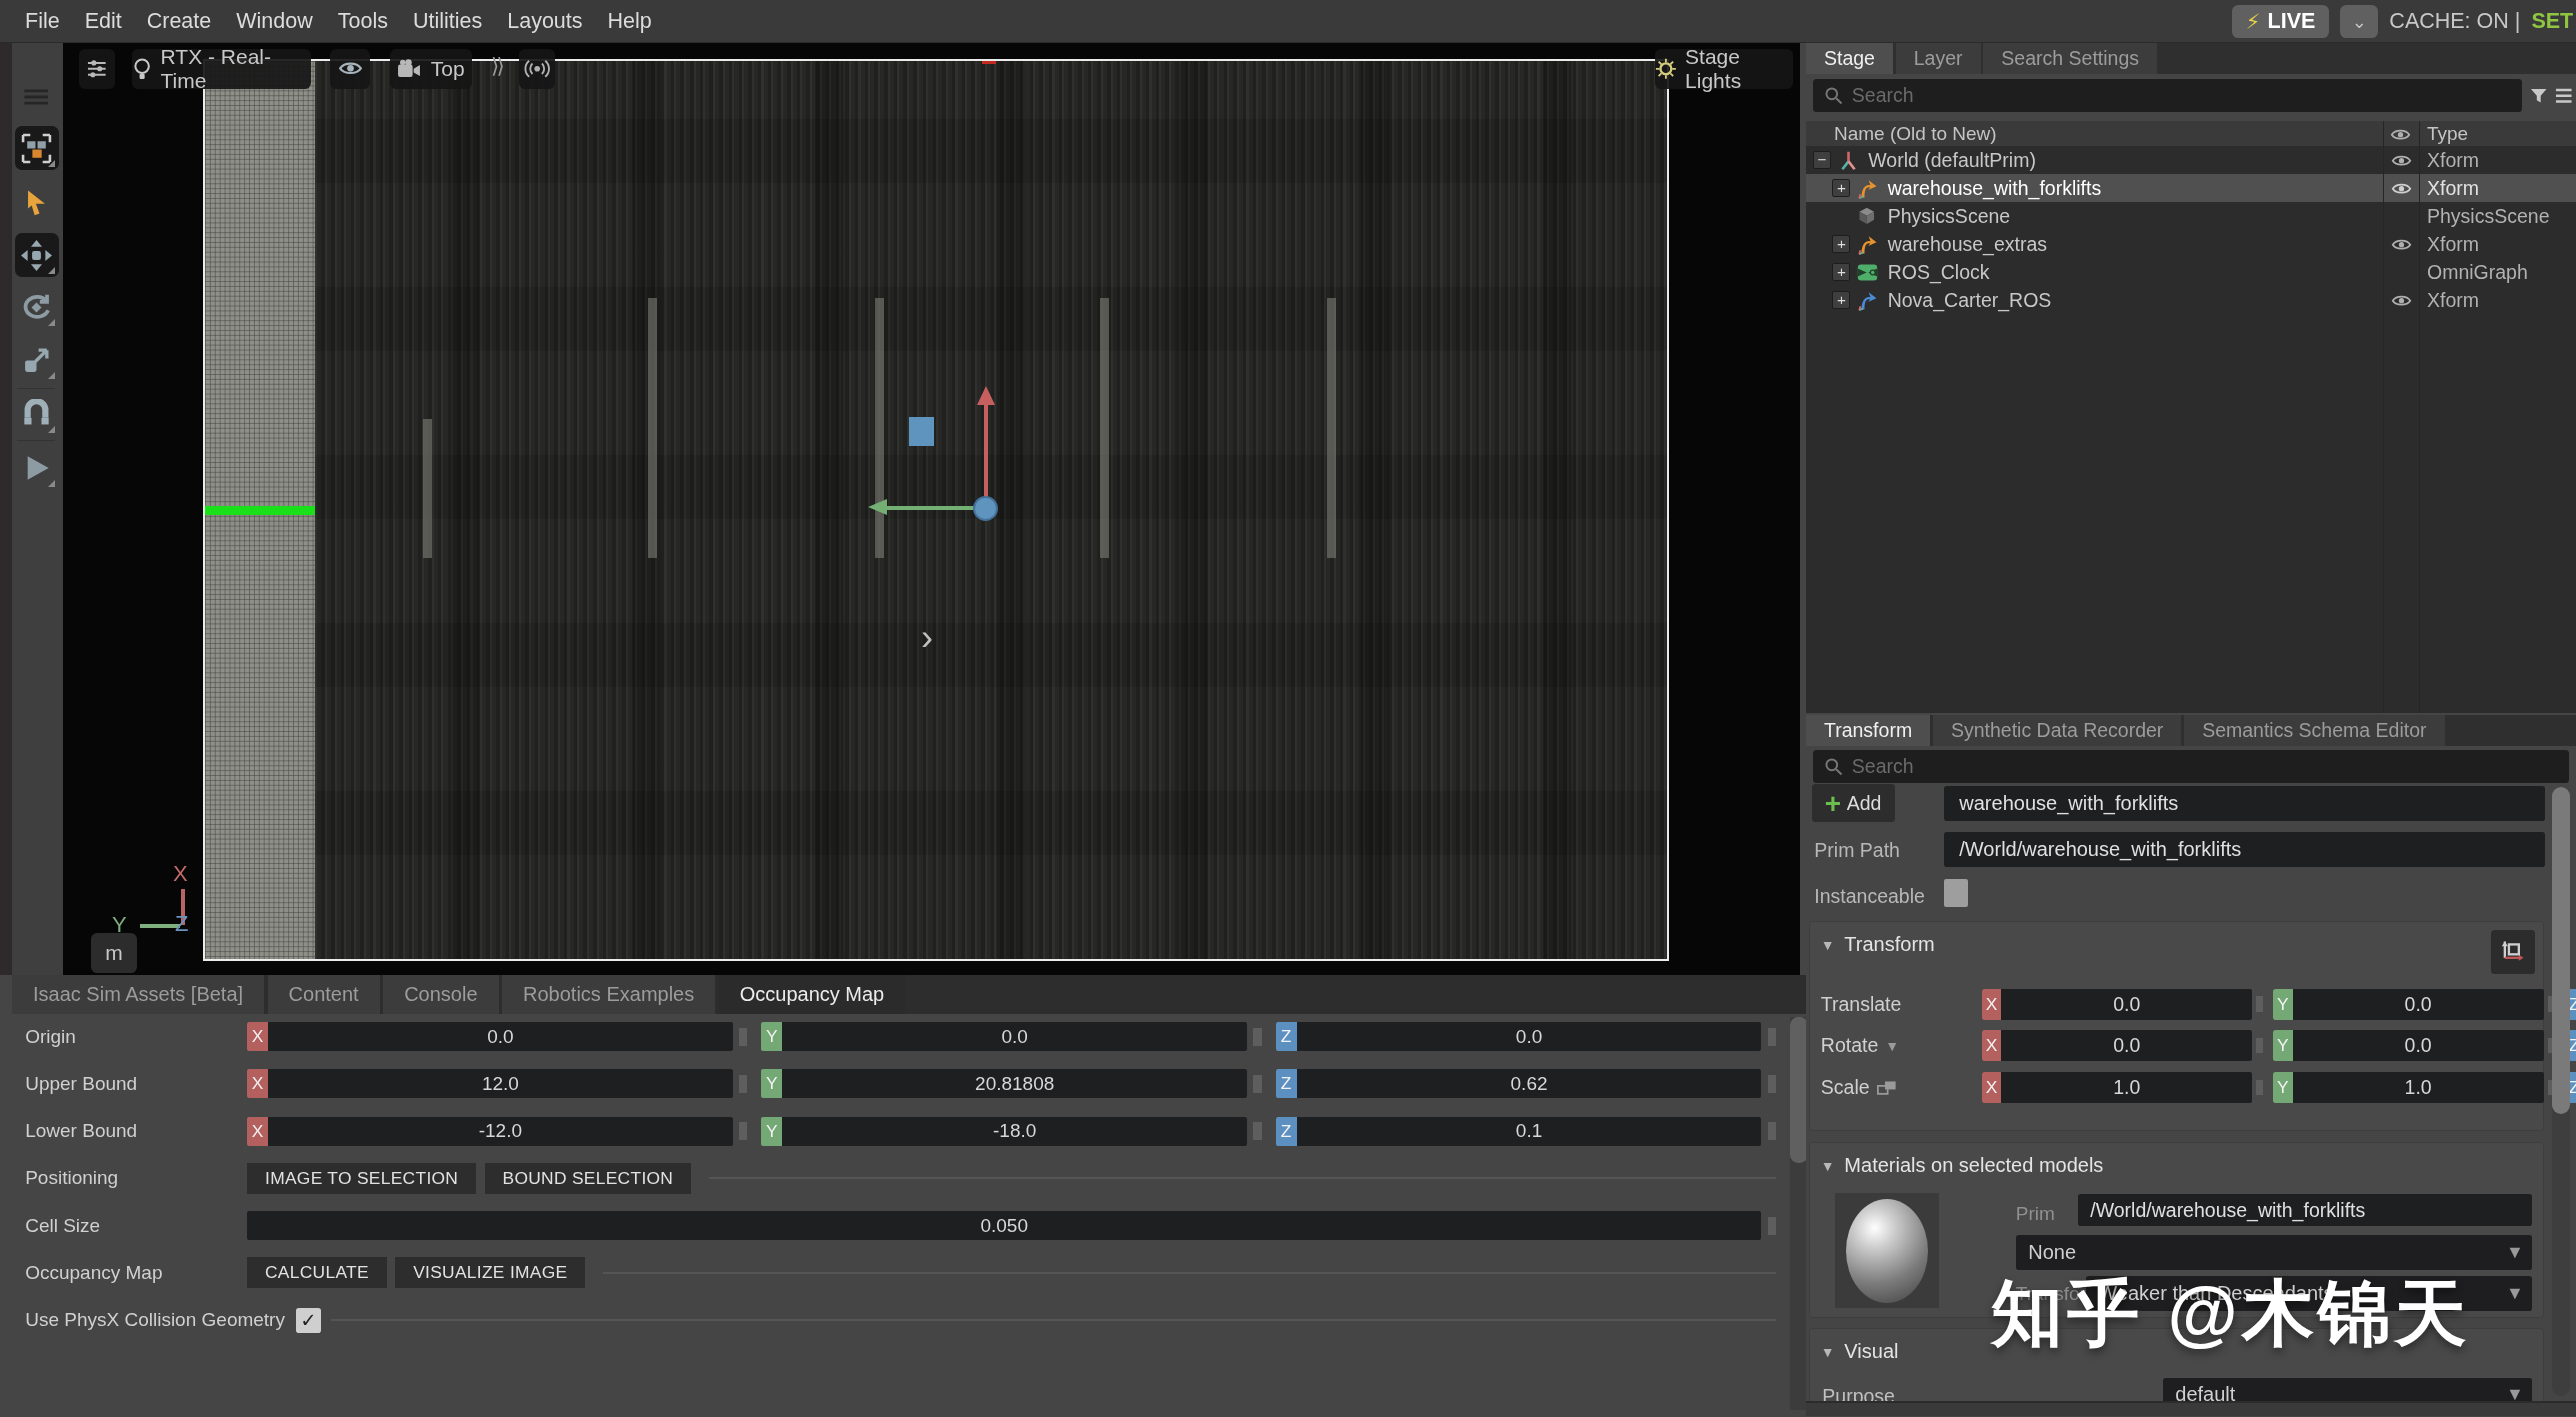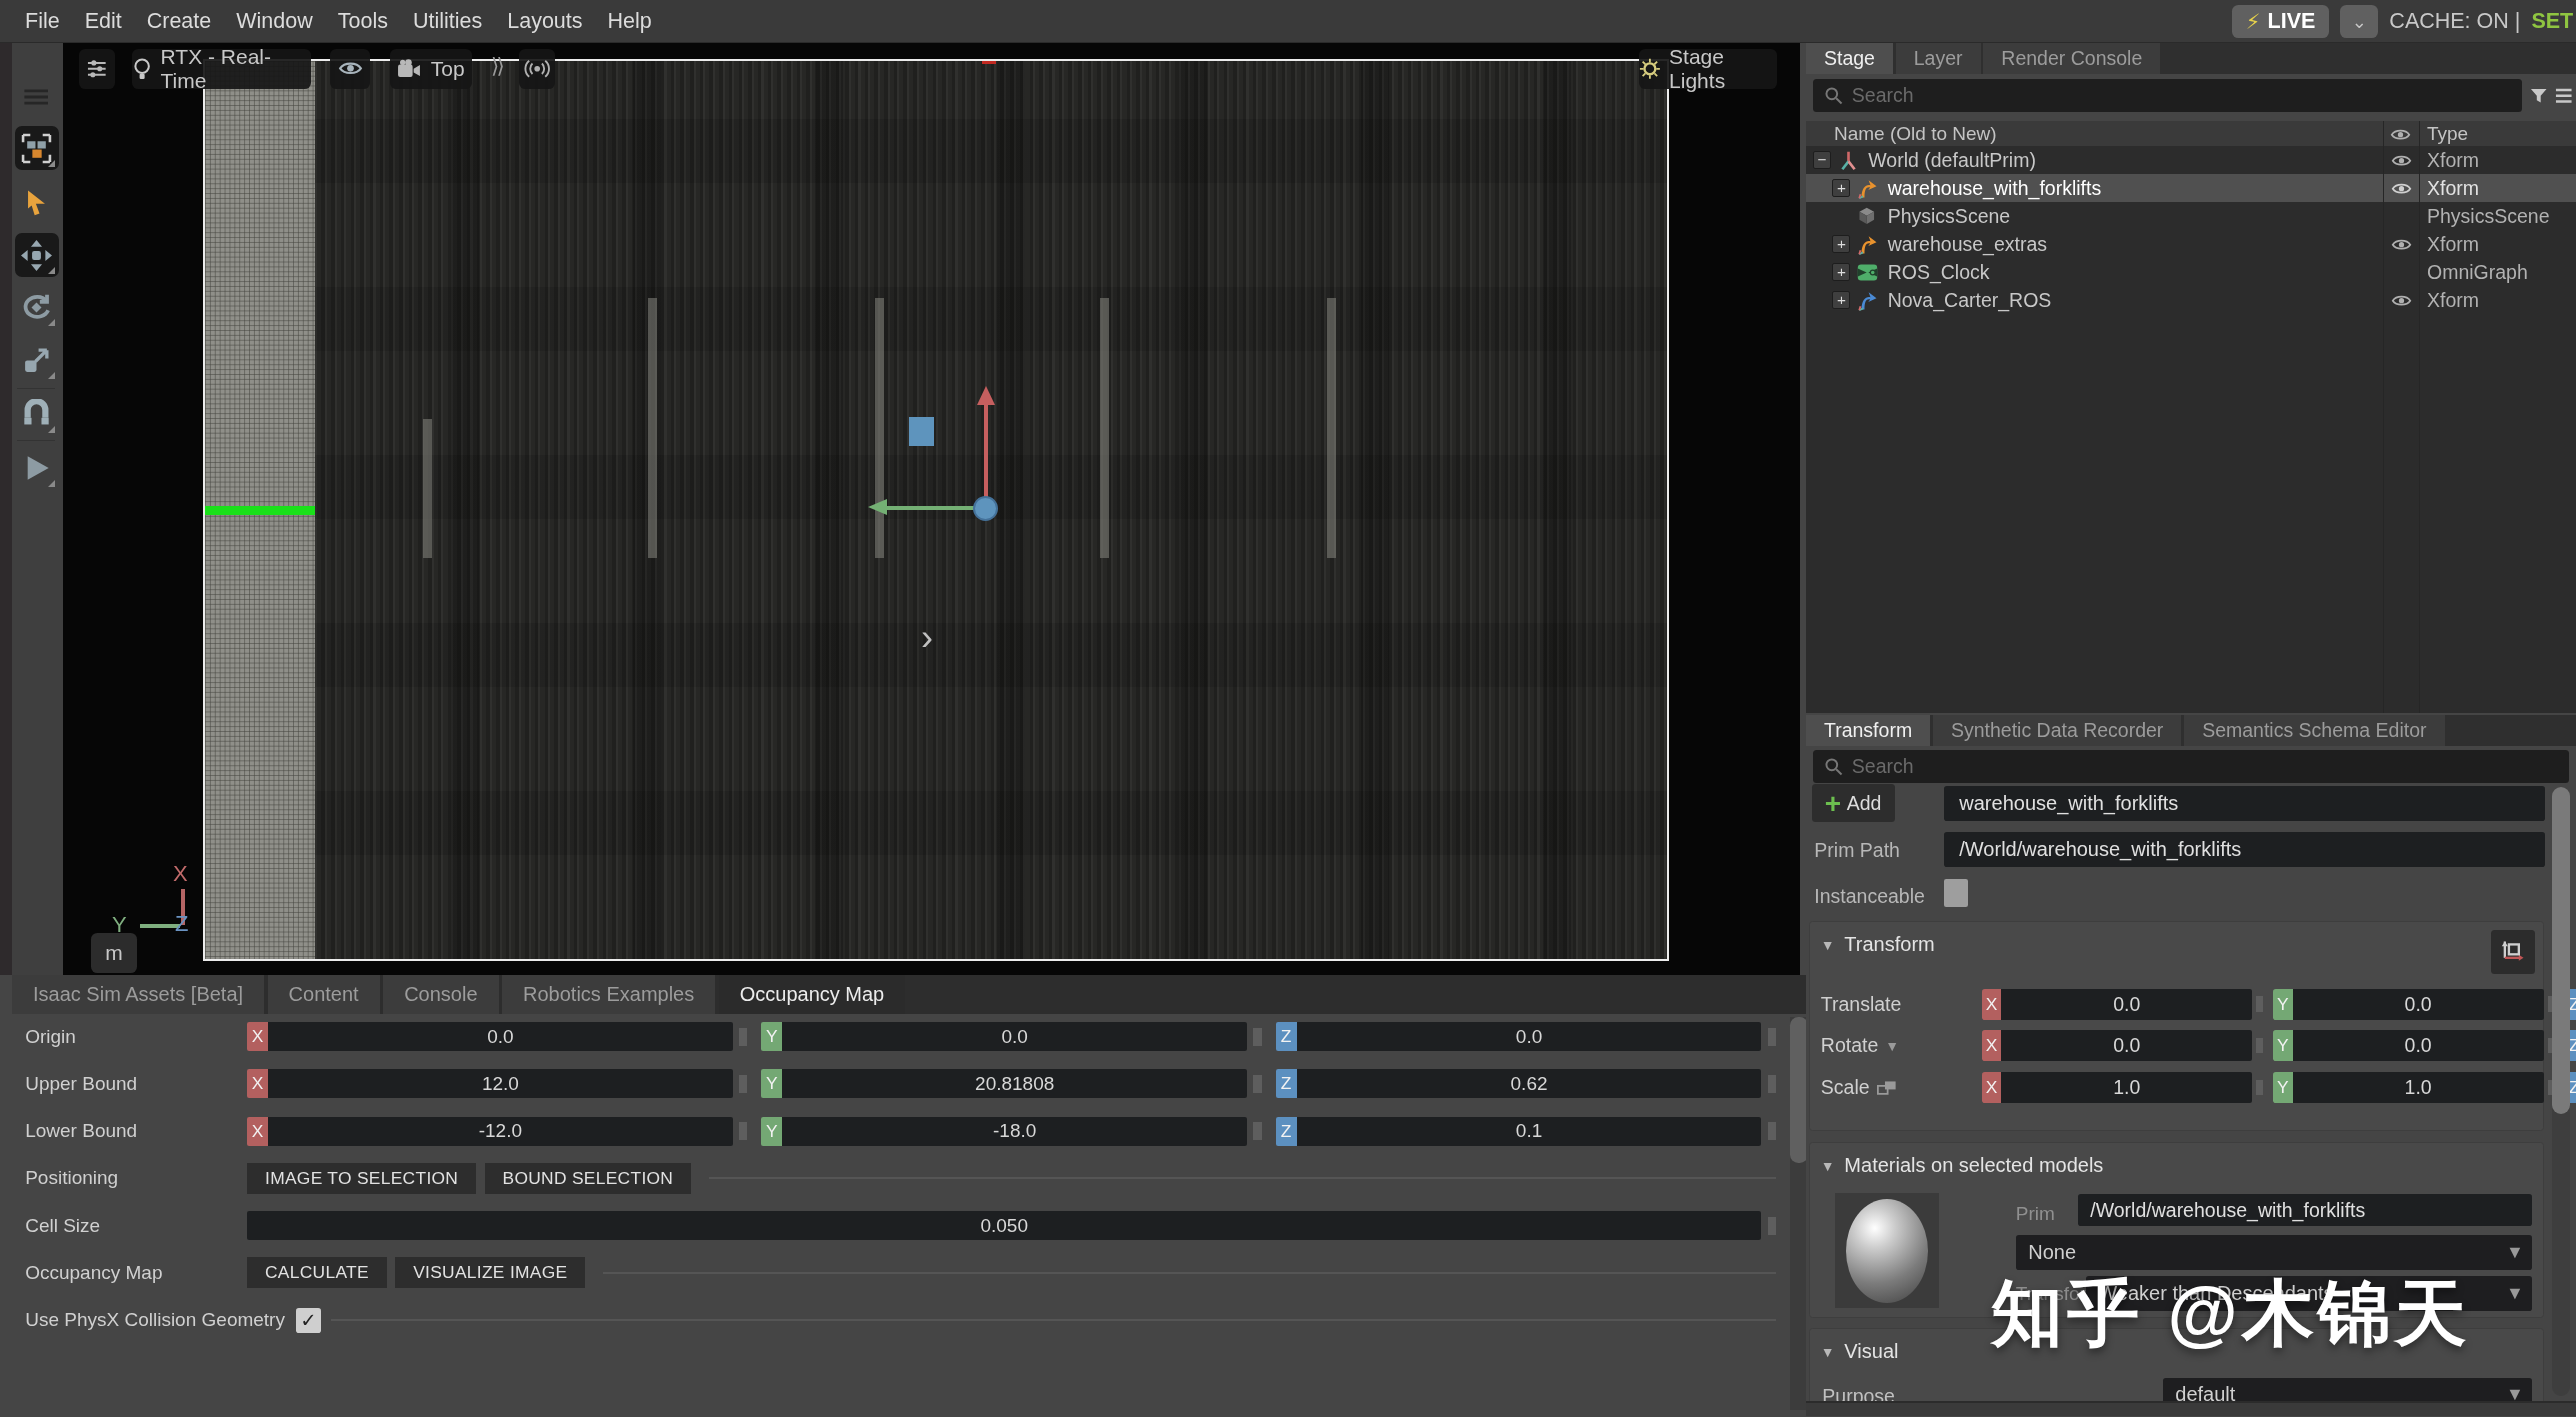--- a/index.html
+++ b/index.html
@@ -256,21 +256,21 @@
     </svg>
     <span>Top</span>
   </div>
   <div class="grab-marks">⟩⟩</div>
   <div class="vp-btn" style="left:456px;width:36px">
     <svg width="26.4" height="19.5" viewBox="0 0 28 20">
       <circle cx="14" cy="10" r="3" fill="#b0b0b0"></circle>
       <path d="M9 4.5 a7.5 7.5 0 0 0 0 11 M19 4.5 a7.5 7.5 0 0 1 0 11 M5.5 1.5 a11 11 0 0 0 0 17 M22.5 1.5 a11 11 0 0 1 0 17" stroke="#b0b0b0" stroke-width="2" fill="none"></path>
     </svg>
   </div>
-  <div class="vp-btn" style="right:23px;left:auto;width:138px">
+  <div class="vp-btn" style="right:7px;left:auto;width:138px">
     <svg width="23.6" height="23.6" viewBox="0 0 24 24">
       <circle cx="12" cy="12" r="6" fill="none" stroke="#d6cc7e" stroke-width="2.6"></circle>
       <g stroke="#d6cc7e" stroke-width="2">
           <path d="M12 1v4M12 19v4M1 12h4M19 12h4M4 4l3 3M17 17l3 3M20 4l-3 3M7 17l-3 3"></path>
         </g>
     </svg>
     <span>Stage Lights</span>
   </div>
 
 
@@ -384,21 +384,21 @@
   <div class="bp-scroll">
       <div class="bp-thumb"></div>
     </div>
 </div>
 
 <div class="rp">
 
   <div class="rp-tabs">
     <div class="tab active">Stage</div>
     <div class="tab">Layer</div>
-    <div class="tab">Render Console</div>
+    <div class="tab">Search Settings</div>
   </div>
 
   <div class="search-box" style="top:36px;right:54px">
     <svg width="19.5" height="19.5" viewBox="0 0 20 20">
       <circle cx="8" cy="8" r="5.5" fill="none" stroke="#777" stroke-width="2"></circle>
         <path d="M12.5 12.5 L18 18" stroke="#777" stroke-width="2"></path>
     </svg>
     <input placeholder="Search" style="">
   </div>
   <div style="position:absolute;right:28px;top:43px">

